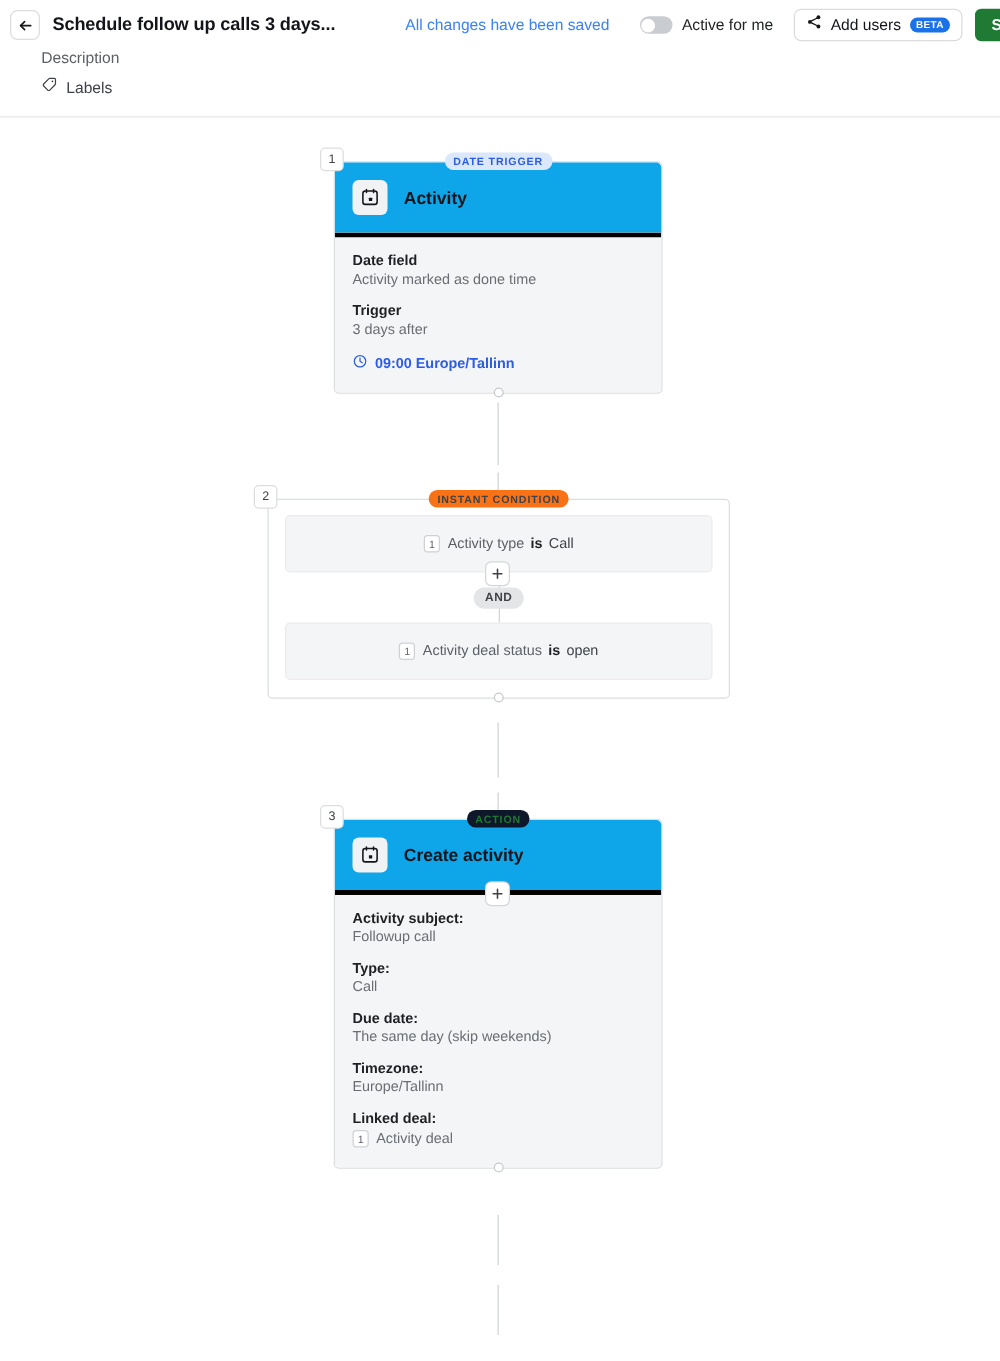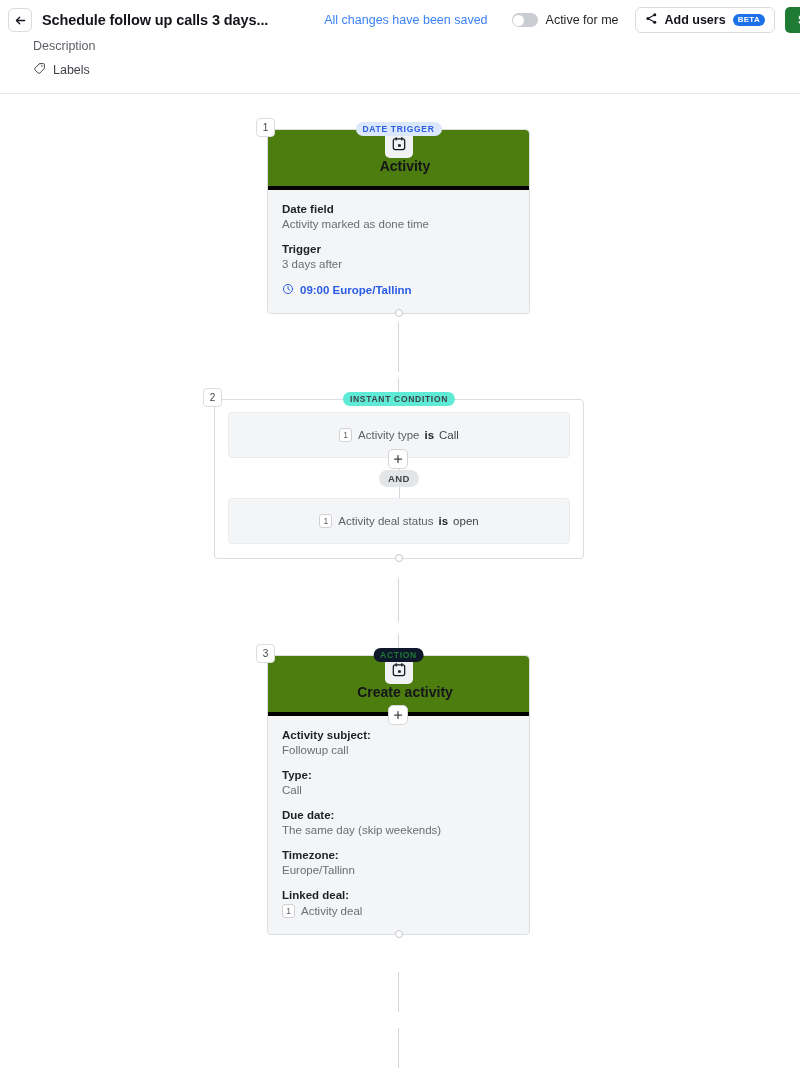--- a/index.html
+++ b/index.html
@@ -79,21 +79,21 @@
     height: 26px;
     border: 1px solid #dcdcdc;
     border-radius: 6px;
     background: #fff;
     display: flex; align-items: center;
     padding: 0 9px;
     cursor: pointer;
     white-space: nowrap;
   }
   .add-users-btn .label {
-    font-size: 12.5px; font-weight: bold;
+    font-size: 12.5px; font-weight: normal;
     margin-left: 7px;
     color: #14151a;
   }
   .beta-badge {
     margin-left: 7px;
     background: #1b72e8;
     color: #fff;
     font-size: 8px;
     font-weight: bold;
     letter-spacing: 0.3px;
@@ -148,23 +148,22 @@
     position: absolute;
     border: 1px solid #dcdde0;
     border-radius: 4px;
     background: #fff;
     overflow: visible;
   }
   .node-head {
     display: flex; align-items: center;
     height: 56px;
     padding: 0 14px;
-    background: #4d7c0f;
+    background: #0ea5e9;
     border-radius: 4px 4px 0 0;
-    flex-direction: column;
   }
   .node-icon {
     width: 28px; height: 28px;
     background: #f1f2f4;
     border-radius: 5px;
     display: flex; align-items: center; justify-content: center;
     flex: 0 0 auto;
   }
   .node-title {
     margin-left: 13px;
@@ -222,21 +221,21 @@
     transform: translateX(-50%);
     font-size: 8.5px;
     font-weight: bold;
     letter-spacing: 0.7px;
     padding: 2px 7px;
     border-radius: 9px;
     white-space: nowrap;
     z-index: 3;
   }
   .type-date   { background: #dbe8fb; color: #2b5ce6; }
-  .type-cond   { background: #5eead4; color: #3f4248; }
+  .type-cond   { background: #f97316; color: #3f4248; }
   .type-action { background: #0f172a; color: #1f7a33; }
 
   
   .port {
     position: absolute;
     bottom: -4px; left: 50%;
     transform: translateX(-50%);
     width: 8px; height: 8px;
     border-radius: 50%;
     background: #fff;

